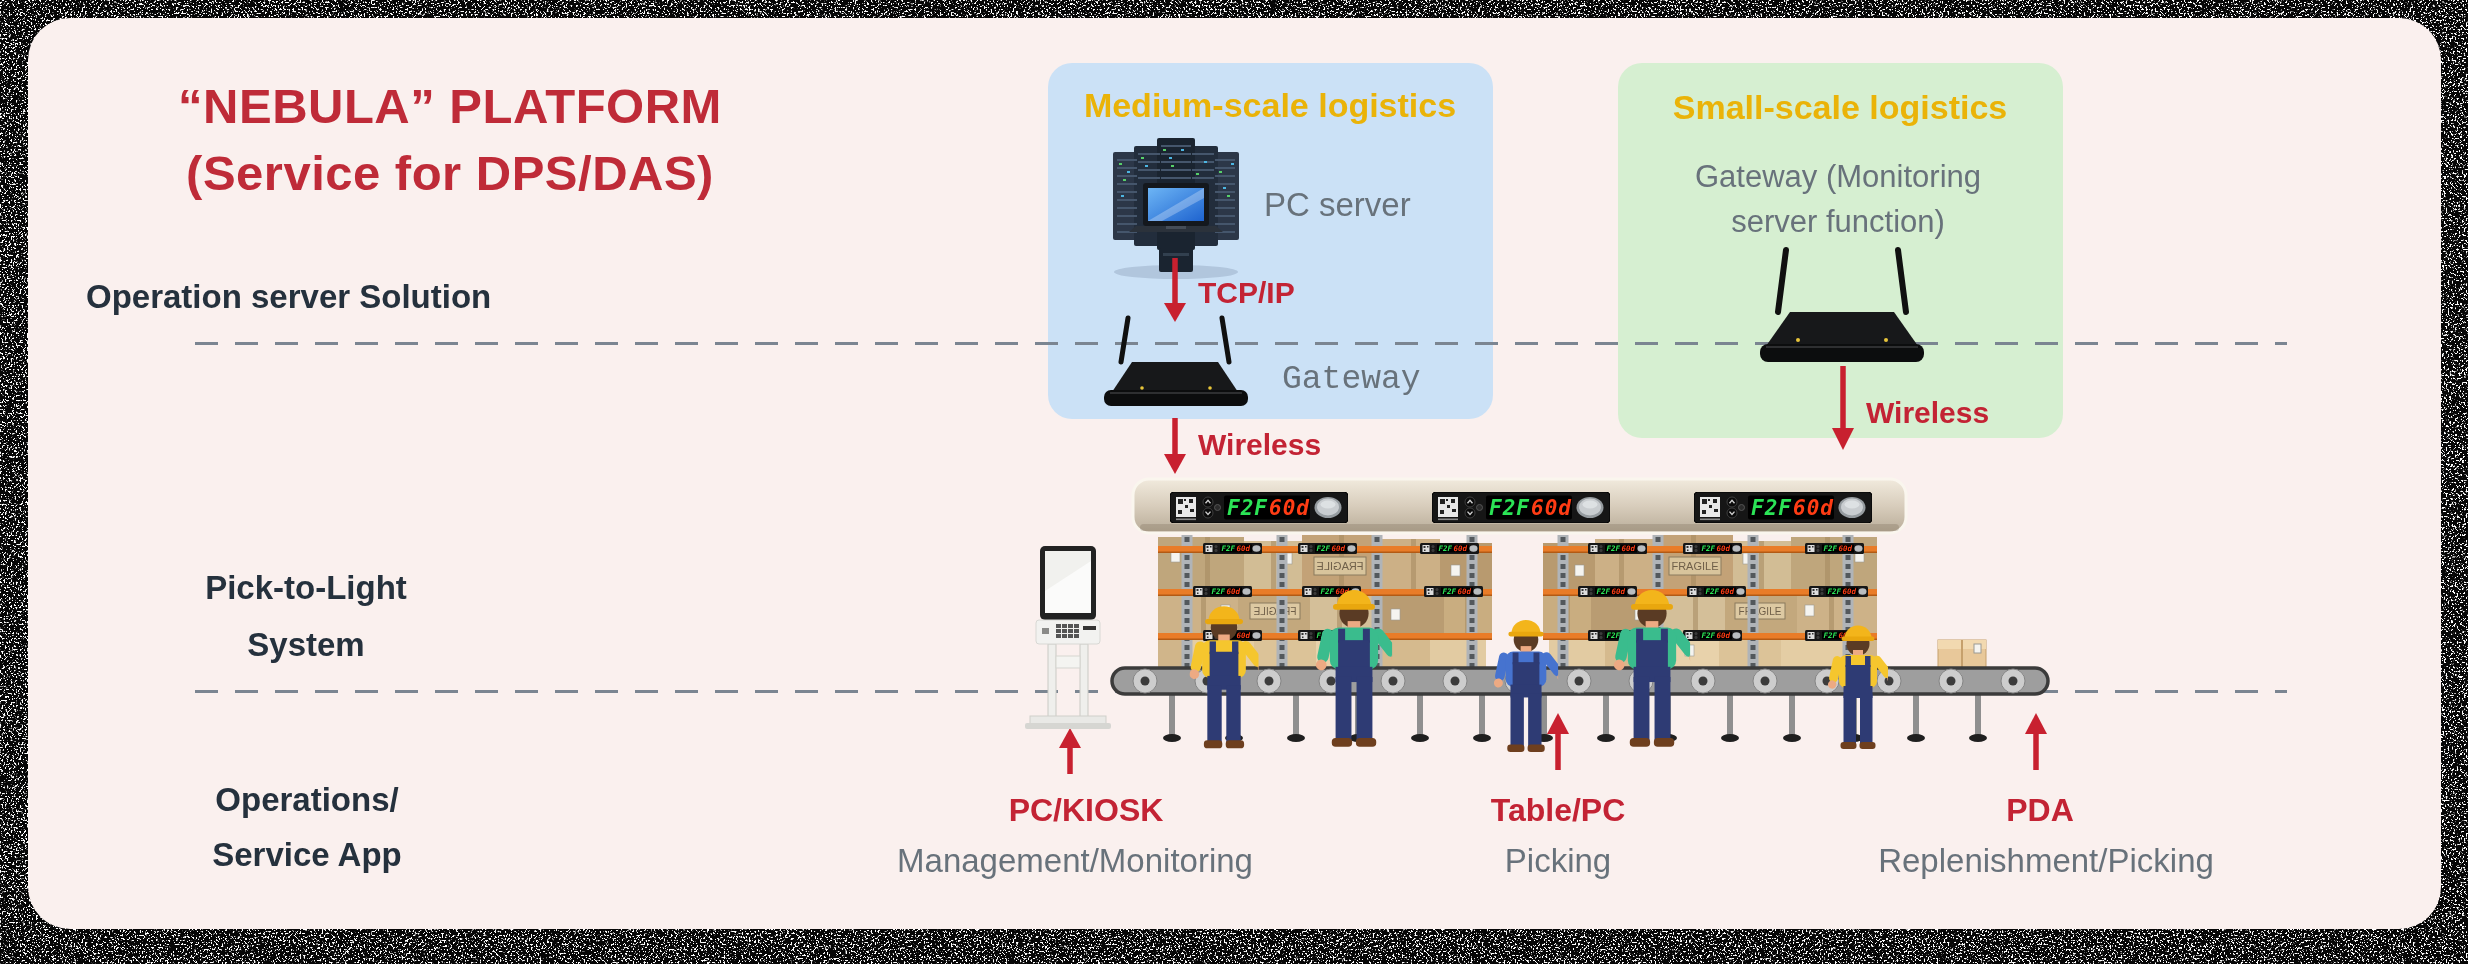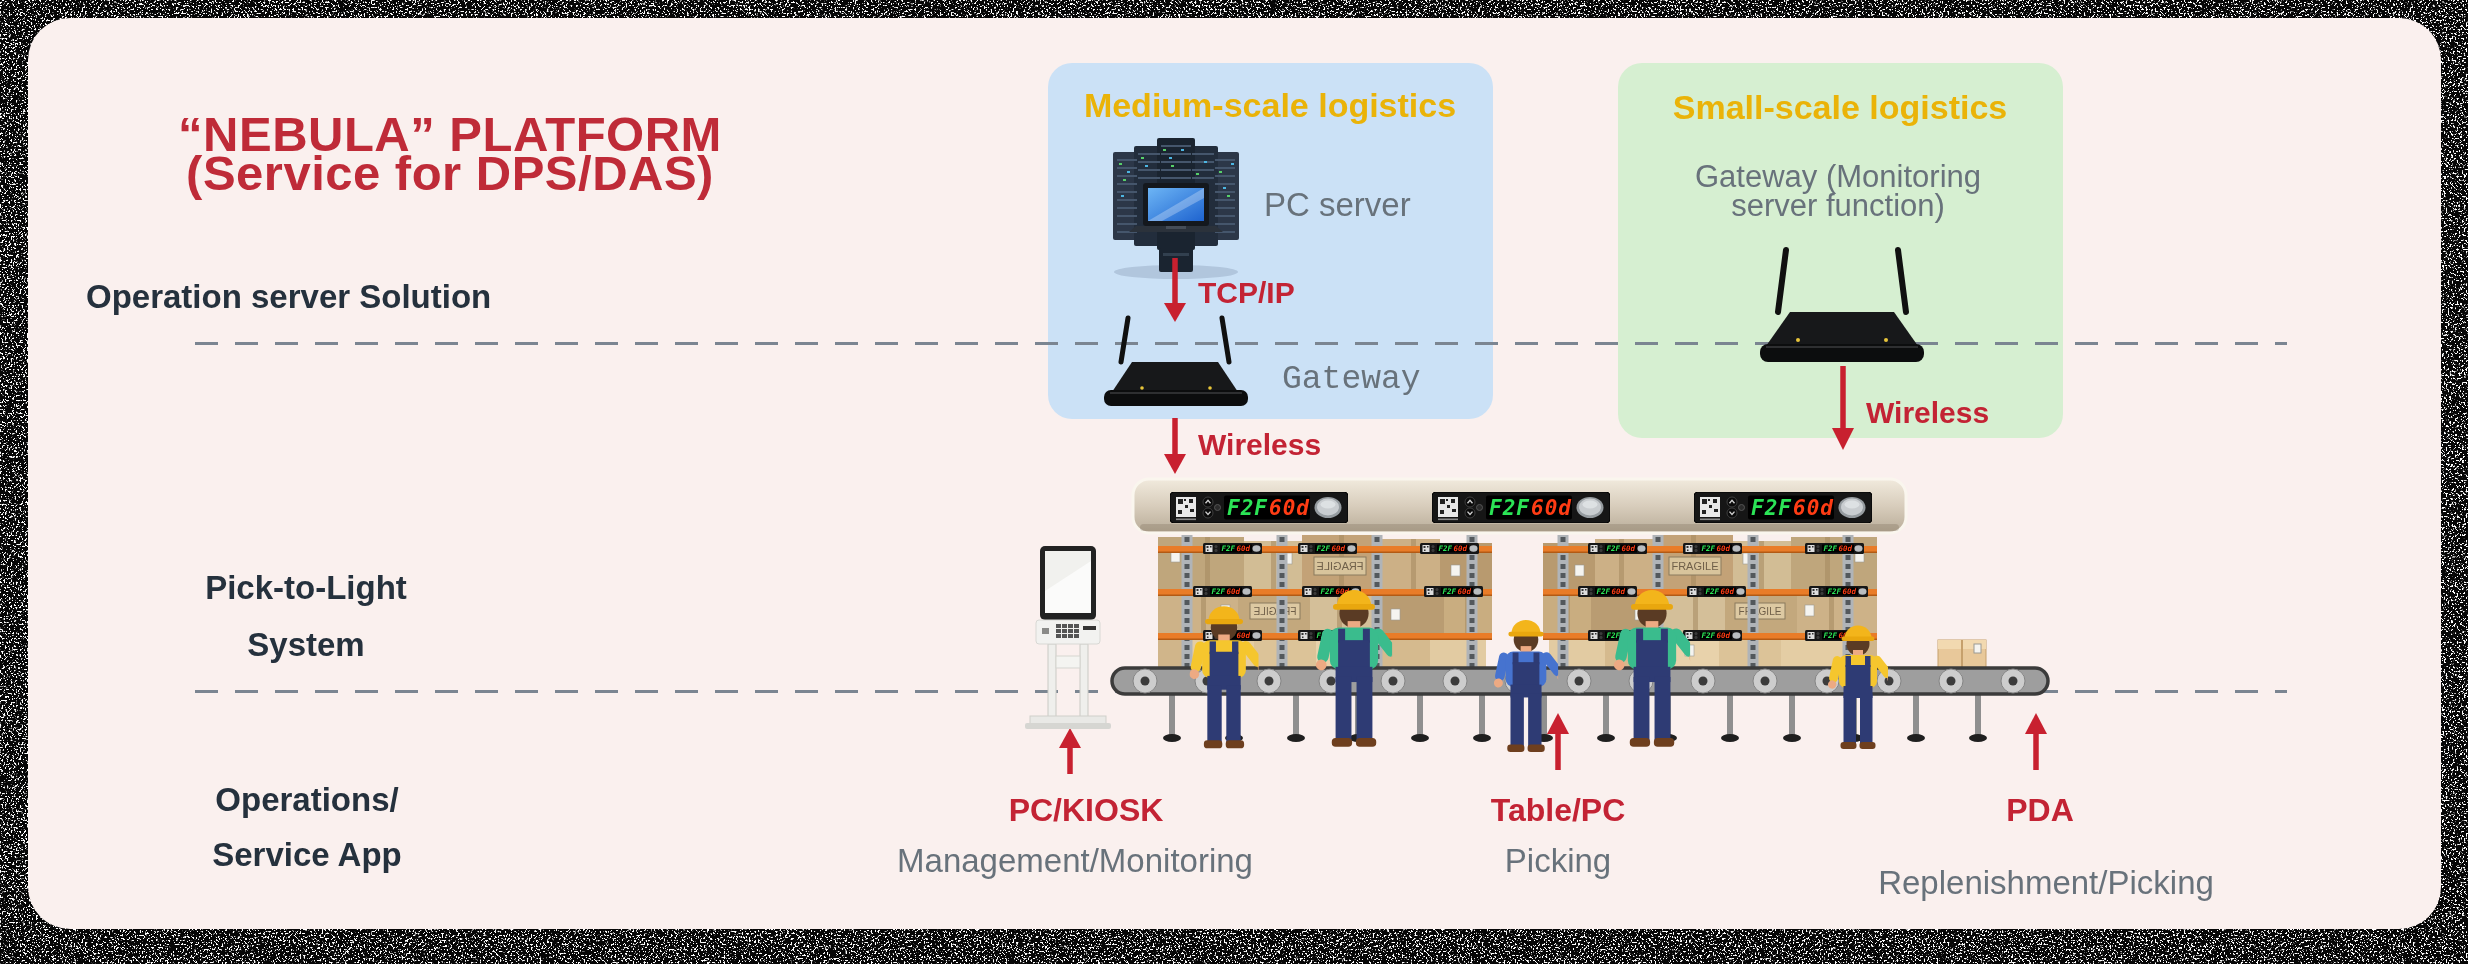--- a/index.html
+++ b/index.html
@@ -425,38 +425,38 @@
       </g>
     <g transform="translate(1652,583) scale(1.27)" style="color:#3abc8d">
         <use href="#worker" x="-30" width="60" height="140"></use>
       </g>
     <g transform="translate(1858,620) scale(1.0)" style="color:#f5c62e">
         <use href="#worker" x="-30" width="60" height="140"></use>
       </g>
   </g>
 </svg>
 
-<div class="abs txt ctr title-line" style="left:450px;top:78px;margin-top:28px;">“NEBULA” PLATFORM</div>
+<div class="abs txt ctr title-line" style="left:450px;top:78px;">“NEBULA” PLATFORM</div>
 <div class="abs txt ctr title-line" style="left:450px;top:145px;">(Service for DPS/DAS)</div>
 
 <div class="abs txt layer-label" style="left:86px;top:278px;">Operation server Solution</div>
 <div class="abs txt ctr layer-label" style="left:306px;top:569px;">Pick-to-Light</div>
 <div class="abs txt ctr layer-label" style="left:306px;top:626px;">System</div>
 <div class="abs txt ctr layer-label" style="left:307px;top:781px;">Operations/</div>
 <div class="abs txt ctr layer-label" style="left:307px;top:836px;">Service App</div>
 
 <div class="abs txt ctr box-title" style="left:1270px;top:86px;">Medium-scale logistics</div>
 <div class="abs txt gray-label" style="left:1264px;top:186px;">PC server</div>
 <div class="abs txt red-link" style="left:1198px;top:276px;">TCP/IP</div>
 <div class="abs txt gray-label" style="left:1282px;top:361px;font-family:Liberation Mono, monospace;">Gateway</div>
 <div class="abs txt red-link" style="left:1198px;top:428px;">Wireless</div>
 
 <div class="abs txt ctr box-title" style="left:1840px;top:88px;">Small-scale logistics</div>
 <div class="abs txt ctr gray-label-sm" style="left:1838px;top:159px;">Gateway (Monitoring</div>
-<div class="abs txt ctr gray-label-sm" style="left:1838px;top:188px;">server function)</div>
+<div class="abs txt ctr gray-label-sm" style="left:1838px;top:204px;">server function)</div>
 <div class="abs txt red-link" style="left:1866px;top:396px;">Wireless</div>
 
 <div class="abs txt ctr device-label" style="left:1086px;top:792px;">PC/KIOSK</div>
 <div class="abs txt ctr role-label" style="left:1075px;top:842px;">Management/Monitoring</div>
 <div class="abs txt ctr device-label" style="left:1558px;top:792px;">Table/PC</div>
 <div class="abs txt ctr role-label" style="left:1558px;top:842px;">Picking</div>
 <div class="abs txt ctr device-label" style="left:2040px;top:792px;">PDA</div>
-<div class="abs txt ctr role-label" style="left:2046px;top:864px;text-align:center;">Replenishment/Picking</div>
+<div class="abs txt ctr role-label" style="left:2046px;top:842px;text-align:center;">Replenishment/Picking</div>
 
 </body></html>

